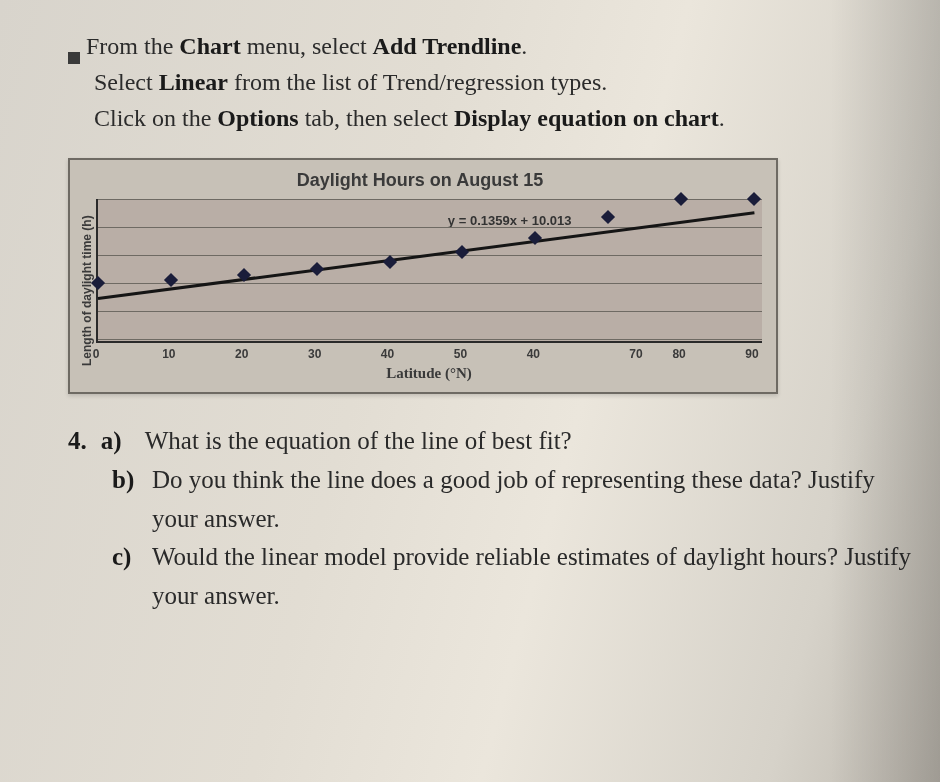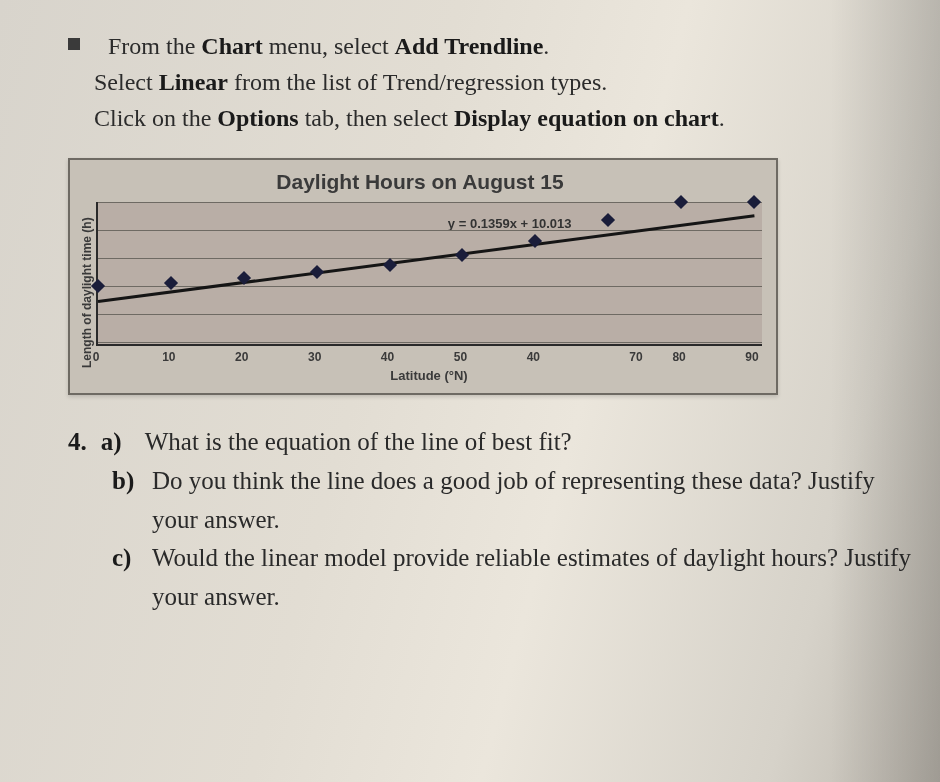--- a/index.html
+++ b/index.html
@@ -23,21 +23,21 @@
   }
 
   .instructions {
     margin-bottom: 22px;
   }
   .instr-line {
     font-size: 24px;
     line-height: 1.5;
     color: #2b2b2b;
   }
-  .instr-line.first { display: flex; align-items: flex-start; gap: 28px; }
+  .instr-line.first { display: flex; align-items: flex-end; gap: 6px; }
   .bullet {
     display: inline-block;
     width: 12px; height: 12px;
     background: #3a3a3a;
     flex: 0 0 12px;
     margin-top: 10px;
   }
   .bold { font-weight: 700; color: #1a1a1a; }
 
   
@@ -46,21 +46,21 @@
     margin: 8px 0 28px 0;
     background: #c7c1b7;
     border: 2px solid #6e6a63;
     padding: 6px 14px 10px 8px;
     box-shadow: 0 2px 4px rgba(0,0,0,0.15);
   }
   .chart-title {
     text-align: center;
     font-family: Arial, sans-serif;
     font-weight: 700;
-    font-size: 21px;
+    font-size: 18px;
     color: #3a3a3a;
     margin: 4px 0 8px 0;
   }
   .chart-body {
     display: flex;
     align-items: stretch;
   }
   .ylabel {
     writing-mode: vertical-rl;
     transform: rotate(180deg);
@@ -130,23 +130,23 @@
   .xtick {
     position: absolute;
     font-family: Arial, sans-serif;
     font-size: 12px;
     font-weight: 700;
     color: #3a3a3a;
     transform: translateX(-50%);
   }
   .xlabel {
     text-align: center;
-    font-family: Liberation Sans, sans-serif;
-    font-weight: 700;
-    font-size: 13px;
+    font-family: Liberation Serif, serif;
+    font-weight: 700;
+    font-size: 15px;
     color: #3a3a3a;
     margin-top: 2px;
   }
 
   
   .questions { font-size: 25px; line-height: 1.55; }
   .q-row { display: flex; gap: 14px; }
   .q-num { font-weight: 700; color: #1a1a1a; }
   .q-part { font-weight: 700; color: #1a1a1a; min-width: 30px; }
   .q-sub { margin-left: 44px; display: flex; gap: 10px; }

